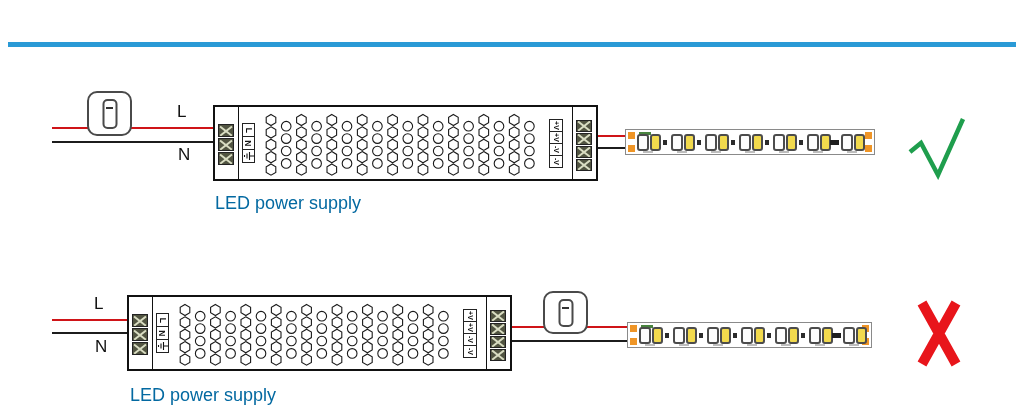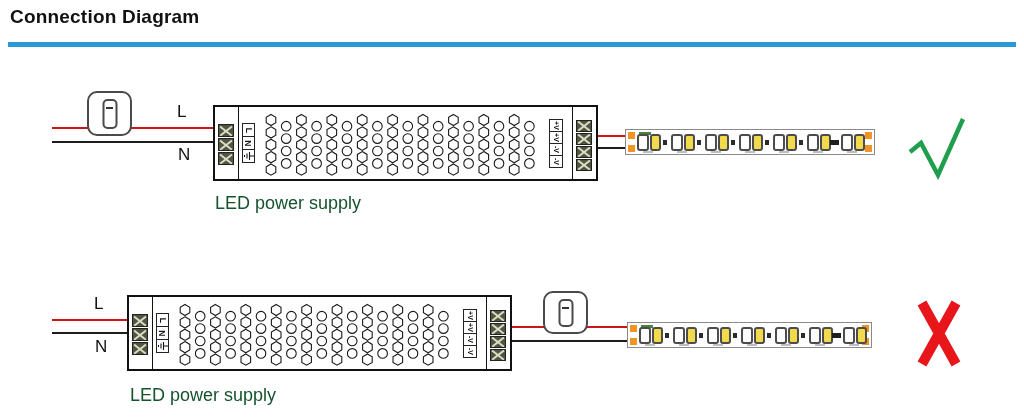--- a/index.html
+++ b/index.html
@@ -32,29 +32,28 @@
   .ledstrip{position:absolute;height:26px;background:#fff;border:1px solid #8a8a8a;box-sizing:border-box;z-index:2}
   .pad{position:absolute;width:7px;height:7px;background:var(--pad-orange,#ef9526)}
   .printmark{position:absolute;background:#49843f}
   .ledmod{position:absolute;top:4px;width:24px;height:17px;display:flex;gap:1px}
   .chip{flex:1;border:2px solid #4c4c4c;border-radius:3px;background:#fdfdfd;box-sizing:border-box}
   .chip.yellow{background:var(--led-yellow,#f2da4d)}
   .cmark{position:absolute;width:4px;height:5px;background:#2b2b2b;top:10px}
   .cres{position:absolute;width:9px;height:5px;background:#1e1e1e;top:10px}
   .ctext{position:absolute;height:2px;background:#bdbdbd;top:21px}
 
-  .psulabel{position:absolute;font-size:18px;color:#14532d;z-index:3}
+  .psulabel{position:absolute;font-size:18px;color:#0369a1;z-index:3}
   .mark{position:absolute;z-index:3}
 </style>
 </head>
 <body>
 
 <div class="canvas">
 
-  <div class="title">Connection Diagram</div>
   <div class="rule"></div>
 
   <div>
     <div class="wire live" style="left:52px;top:127px;width:165px"></div>
     <div class="wire neutral" style="left:52px;top:141px;width:166px"></div>
 
     <div class="switch" style="left:87px;top:91px">
       <div class="rocker"></div>
     </div>
 

